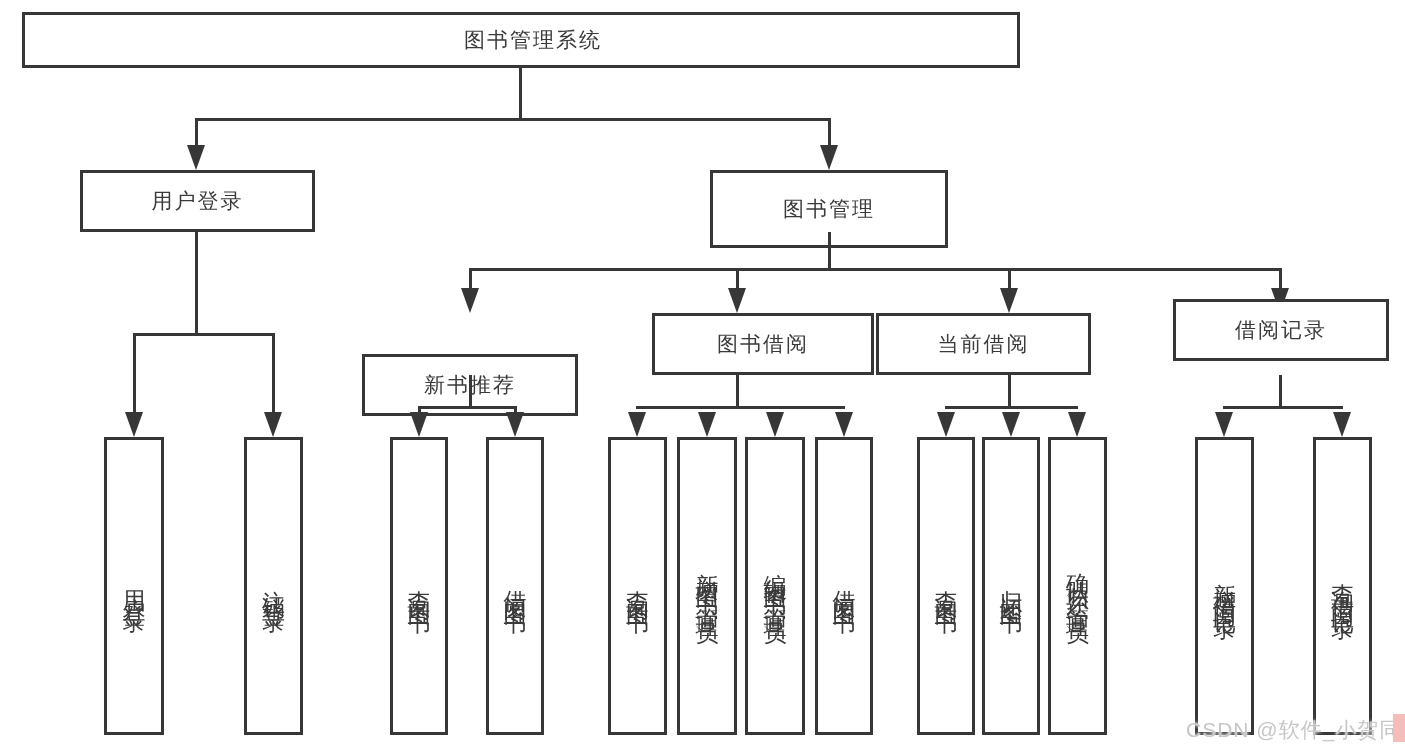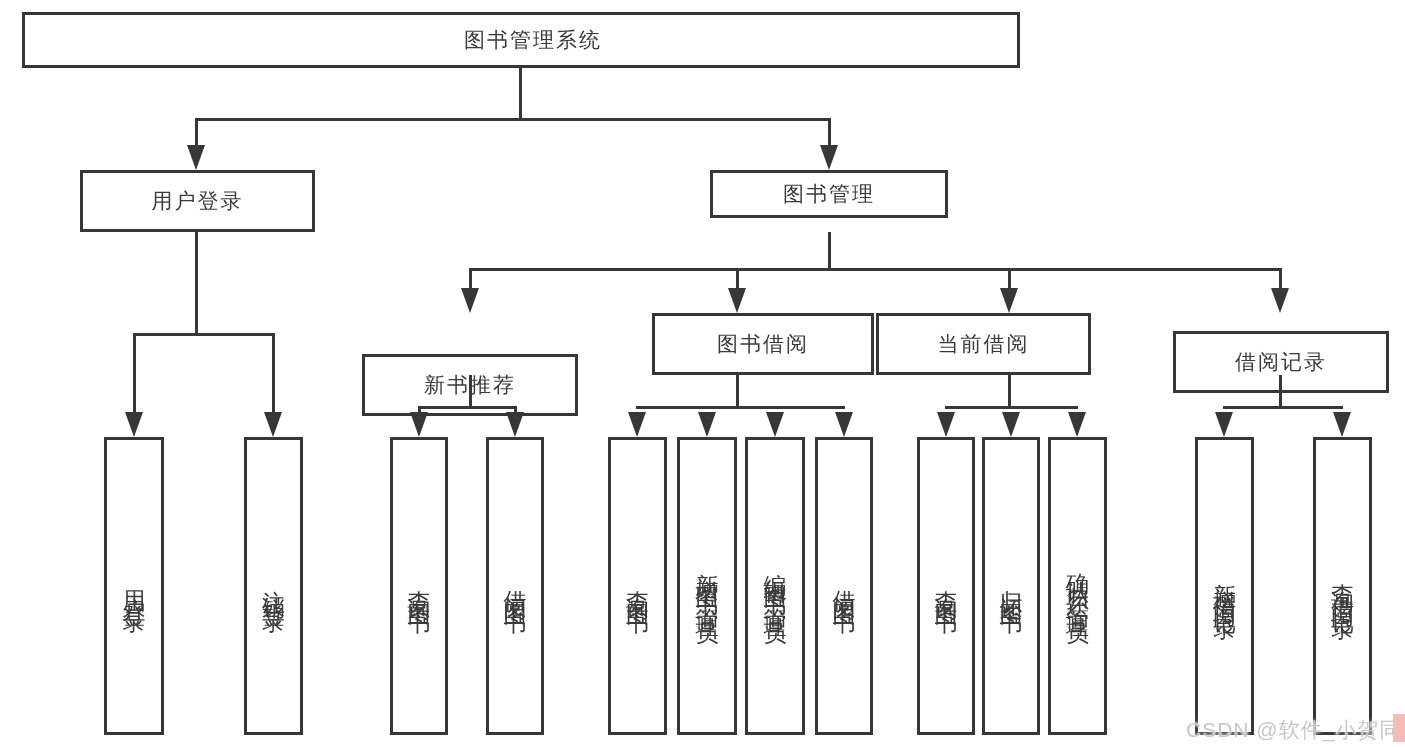--- a/index.html
+++ b/index.html
@@ -42,21 +42,21 @@
   <div class="hbox" style="left:22px;top:12px;width:998px;height:56px;padding-left:24px;">图书管理系统</div>
 
   <div class="vline" style="left:519px;top:68px;height:52px;"></div>
   <div class="hline" style="left:195px;top:118px;width:636px;"></div>
   <div class="vline" style="left:195px;top:118px;height:30px;"></div>
   <div class="vline" style="left:828px;top:118px;height:30px;"></div>
   <div class="arrow" style="left:187px;top:145px;"></div>
   <div class="arrow" style="left:820px;top:145px;"></div>
 
   <div class="hbox" style="left:80px;top:170px;width:235px;height:62px;">用户登录</div>
-  <div class="hbox" style="left:710px;top:170px;width:238px;height:48px;">图书管理</div>
+  <div class="hbox" style="left:710px;top:170px;width:238px;height:78px;">图书管理</div>
 
   <div class="vline" style="left:195px;top:232px;height:104px;"></div>
   <div class="hline" style="left:133px;top:333px;width:142px;"></div>
   <div class="vline" style="left:133px;top:333px;height:82px;"></div>
   <div class="vline" style="left:272px;top:333px;height:82px;"></div>
   <div class="arrow" style="left:125px;top:412px;"></div>
   <div class="arrow" style="left:264px;top:412px;"></div>
 
   <div class="vline" style="left:828px;top:232px;height:38px;"></div>
   <div class="hline" style="left:469px;top:268px;width:813px;"></div>
@@ -65,21 +65,21 @@
   <div class="vline" style="left:1008px;top:268px;height:23px;"></div>
   <div class="vline" style="left:1279px;top:268px;height:23px;"></div>
   <div class="arrow" style="left:461px;top:288px;"></div>
   <div class="arrow" style="left:728px;top:288px;"></div>
   <div class="arrow" style="left:1000px;top:288px;"></div>
   <div class="arrow" style="left:1271px;top:288px;"></div>
 
   <div class="hbox" style="left:362px;top:313px;width:216px;height:62px;margin-top:41px;">新书推荐</div>
   <div class="hbox" style="left:652px;top:313px;width:222px;height:62px;">图书借阅</div>
   <div class="hbox" style="left:876px;top:313px;width:215px;height:62px;">当前借阅</div>
-  <div class="hbox" style="left:1173px;top:331px;width:216px;height:62px;">借阅记录</div>
+  <div class="hbox" style="left:1173px;top:299px;width:216px;height:62px;">借阅记录</div>
 
   <div class="vline" style="left:469px;top:375px;height:34px;"></div>
   <div class="hline" style="left:418px;top:406px;width:99px;"></div>
   <div class="vline" style="left:418px;top:406px;height:10px;"></div>
   <div class="vline" style="left:514px;top:406px;height:10px;"></div>
   <div class="arrow" style="left:410px;top:412px;"></div>
   <div class="arrow" style="left:506px;top:412px;"></div>
 
   <div class="vline" style="left:736px;top:375px;height:34px;"></div>
   <div class="hline" style="left:636px;top:406px;width:209px;"></div>

